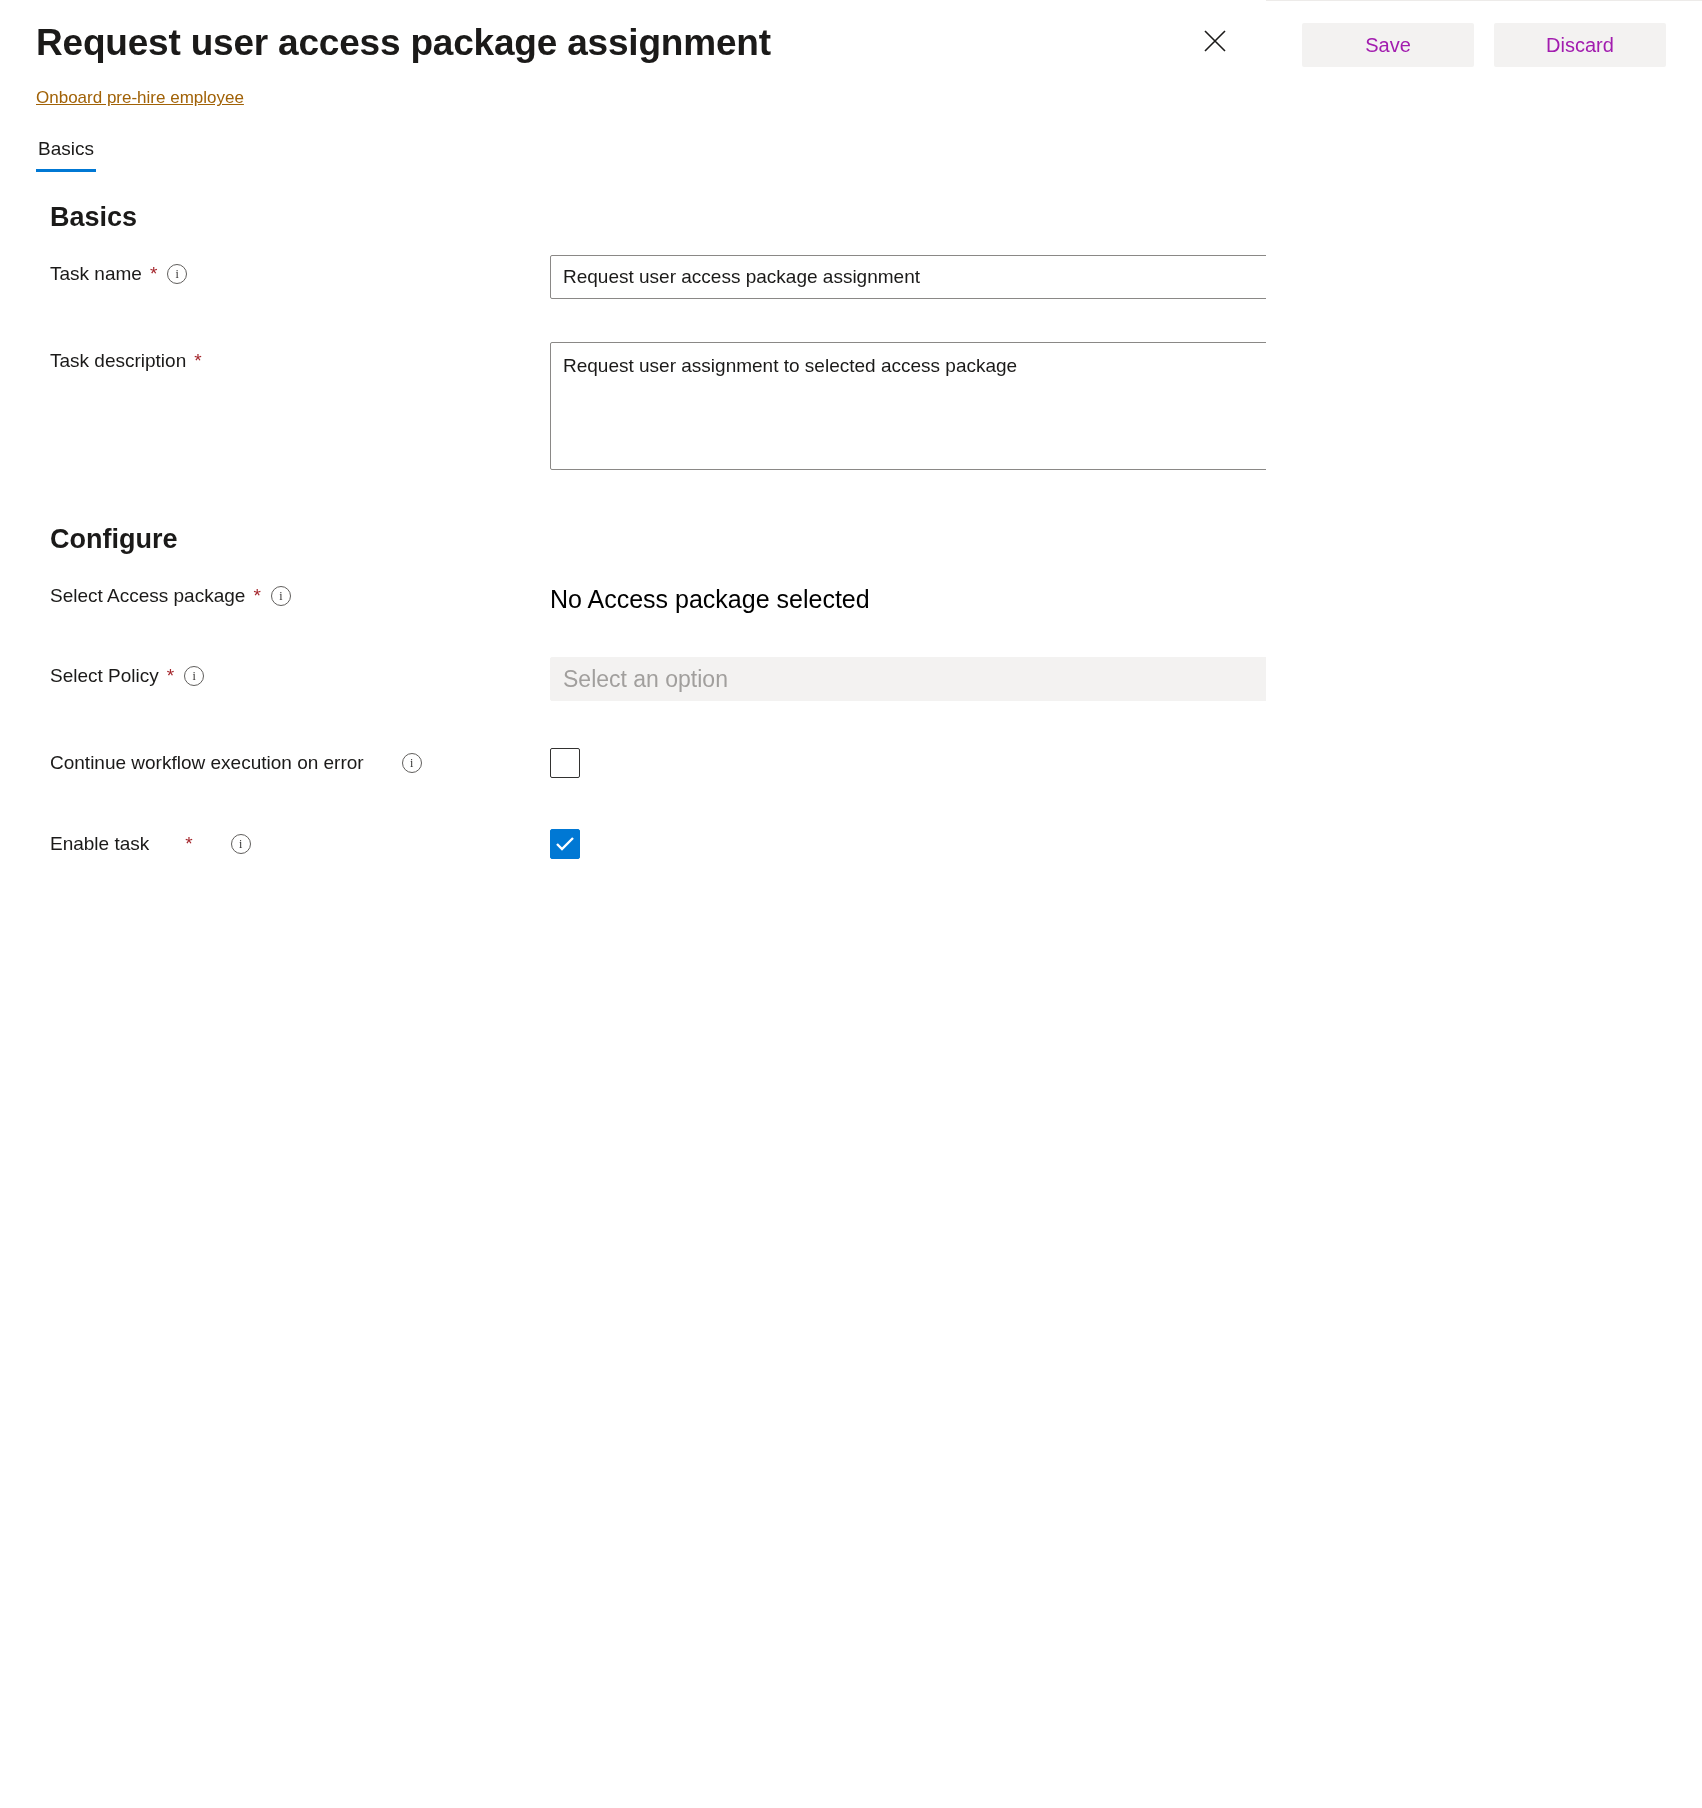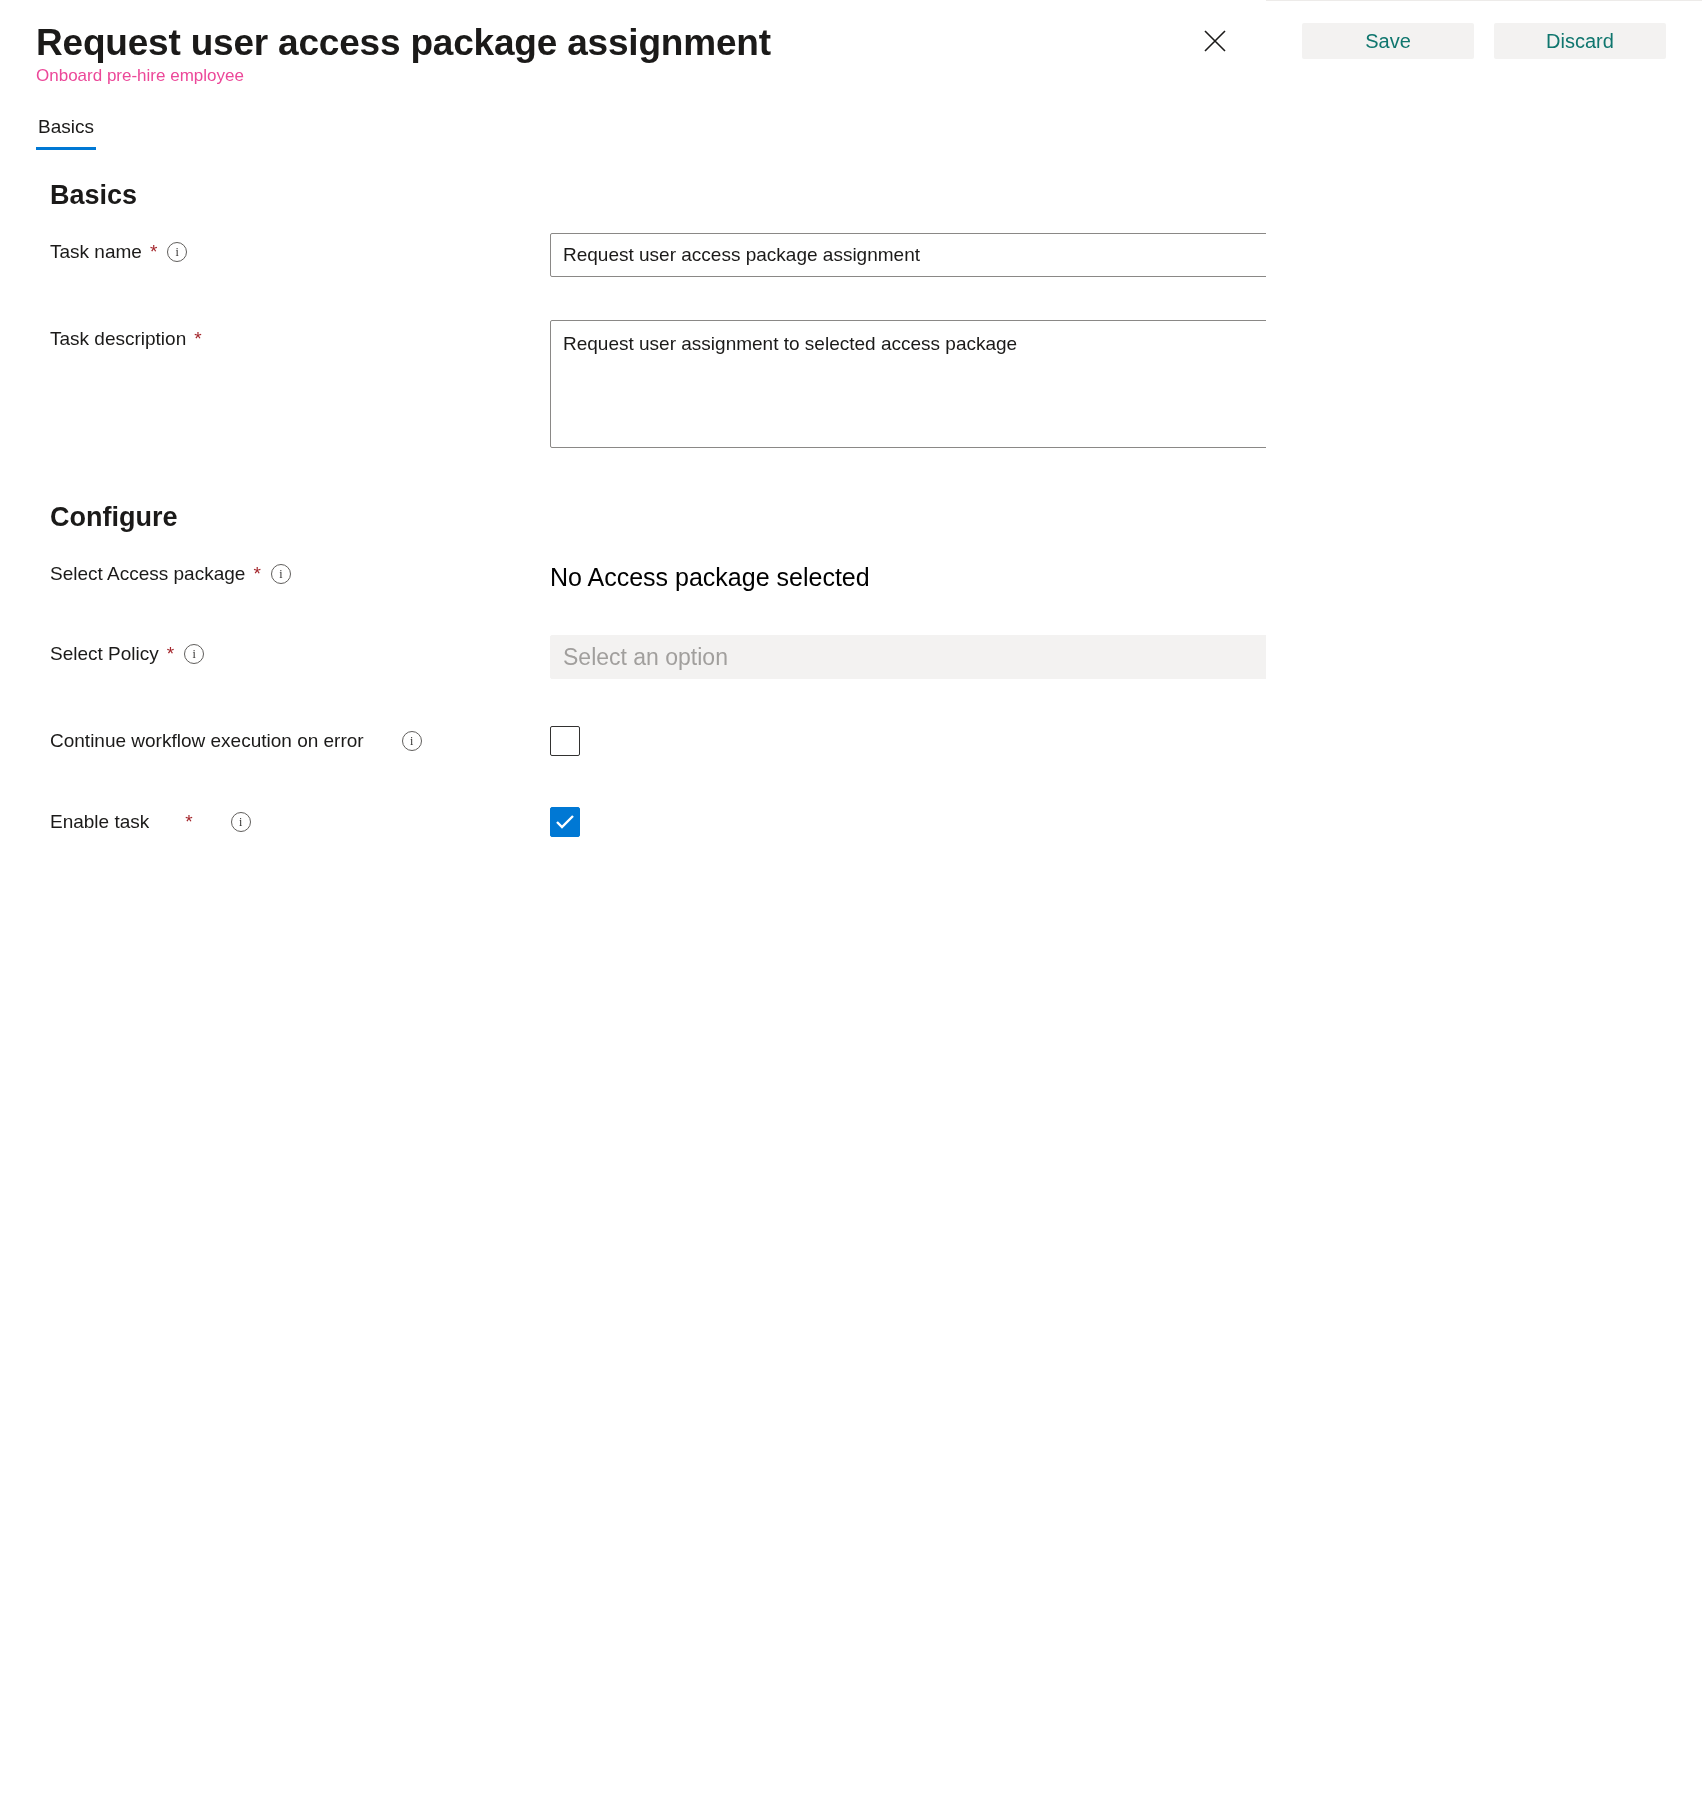--- a/index.html
+++ b/index.html
@@ -34,22 +34,23 @@
   .title {
     font-size: 37px;
     font-weight: 600;
     letter-spacing: -0.2px;
     color: #1b1a19;
     margin: 0;
     line-height: 1.25;
   }
   .subtitle {
     font-size: 17px;
-    color: #ec4899;
-    margin-top: 0;
+    color: #a16207;
+    margin-top: 22px;
+    text-decoration: underline;
   }
   .close-btn {
     position: absolute;
     top: 18px;
     right: 28px;
     width: 46px;
     height: 46px;
     display: flex;
     align-items: center;
     justify-content: center;
@@ -214,26 +215,26 @@
   .footer {
     flex: 0 0 auto;
     border-top: 1px solid #edebe9;
     padding: 22px 36px;
     display: flex;
     gap: 20px;
     background: #ffffff;
   }
   .btn {
     min-width: 172px;
-    height: 36px;
+    height: 44px;
     font-size: 20px;
     font-family: "Liberation Sans", sans-serif;
     border: none;
     background: #f3f2f1;
-    color: #0f766e;
+    color: #a21caf;
     cursor: default;
     border-radius: 2px;
   }
 </style>
 </head>
 <body>
 
 <div class="panel">
 
   <div class="panel-body">

